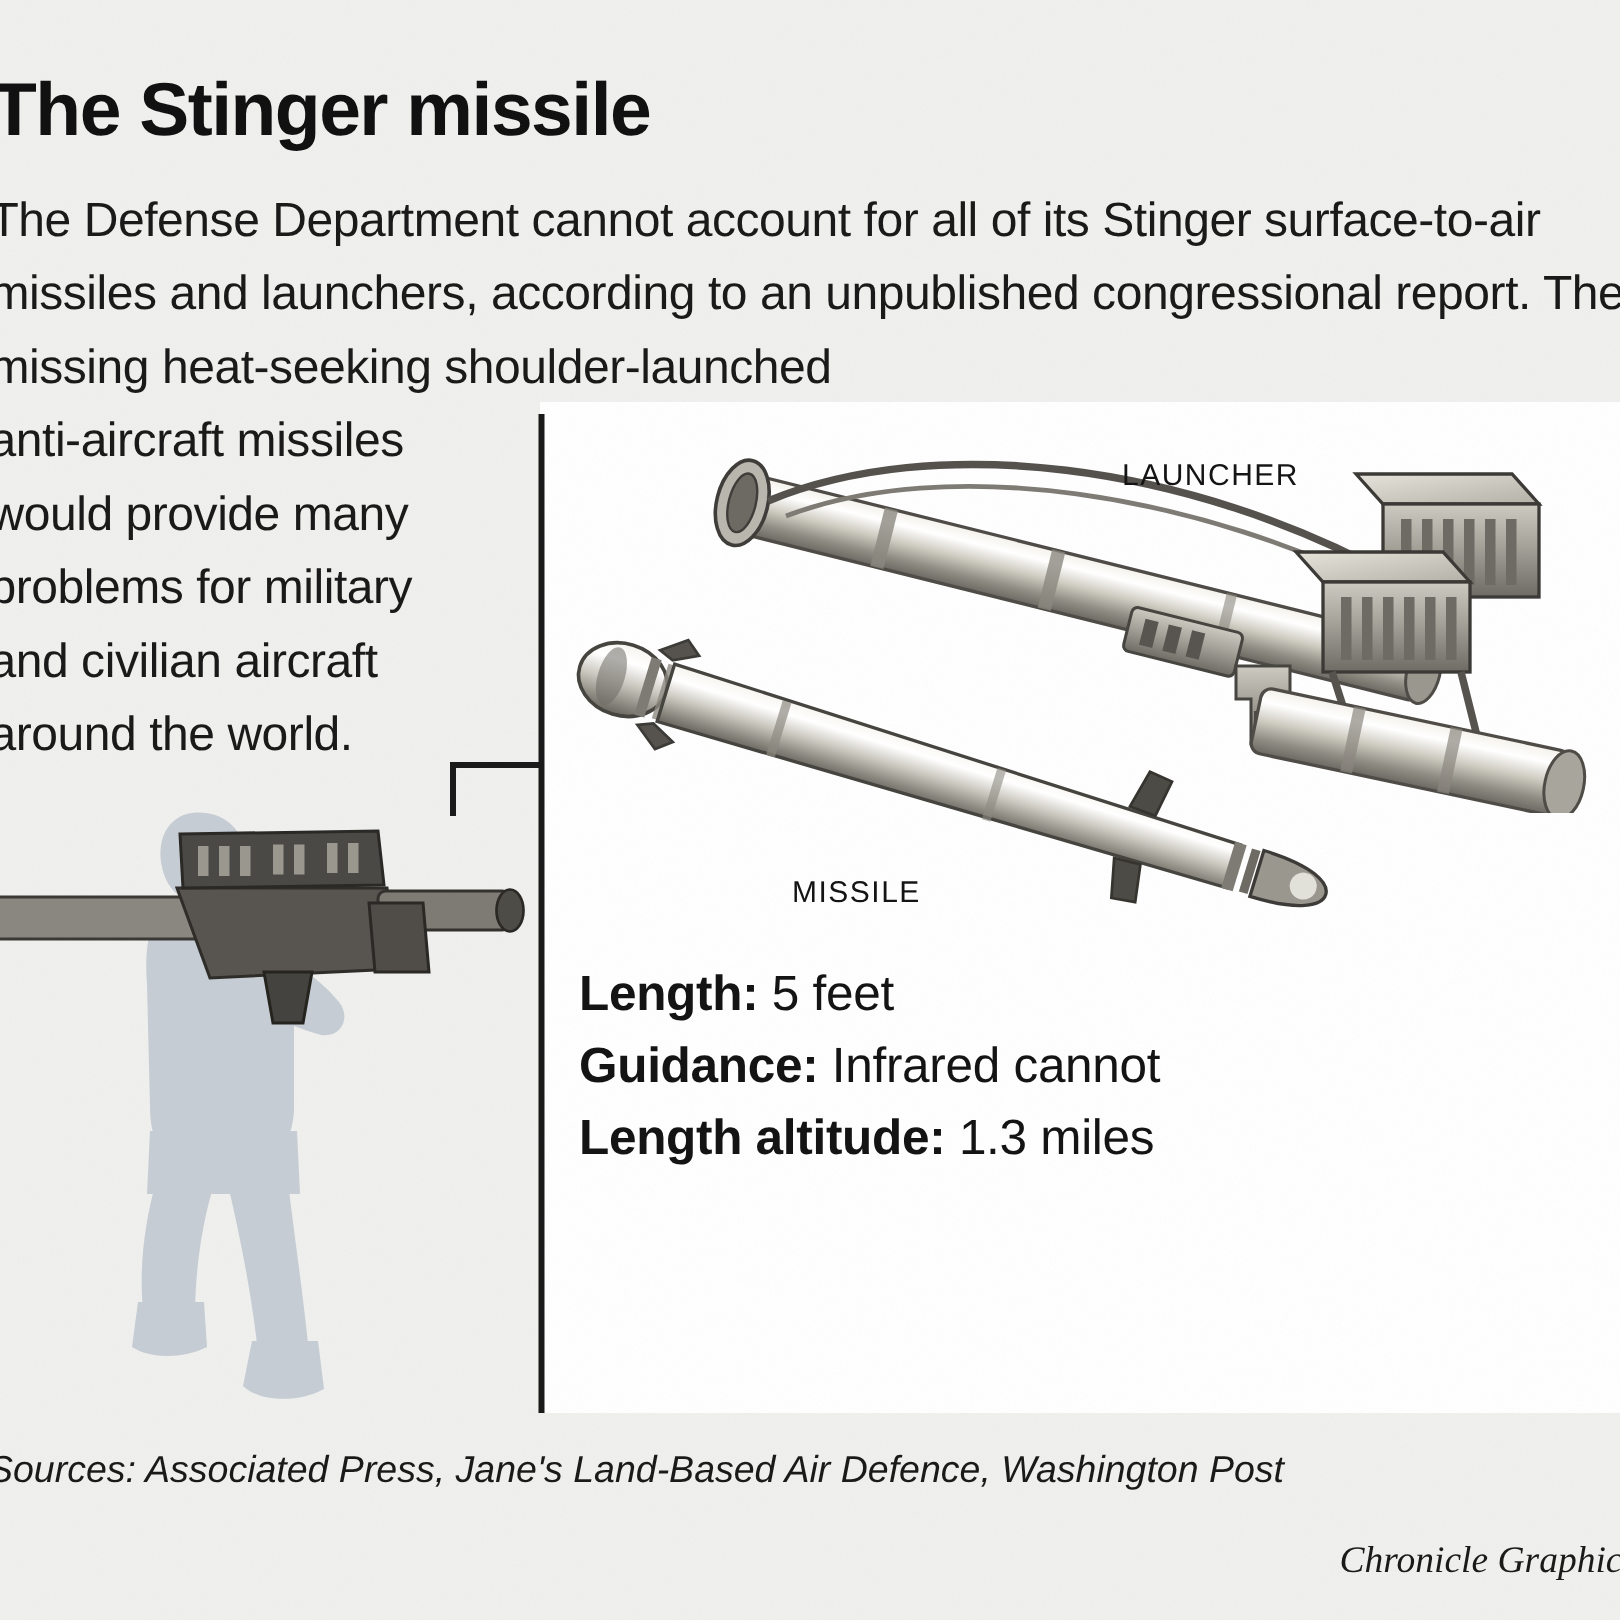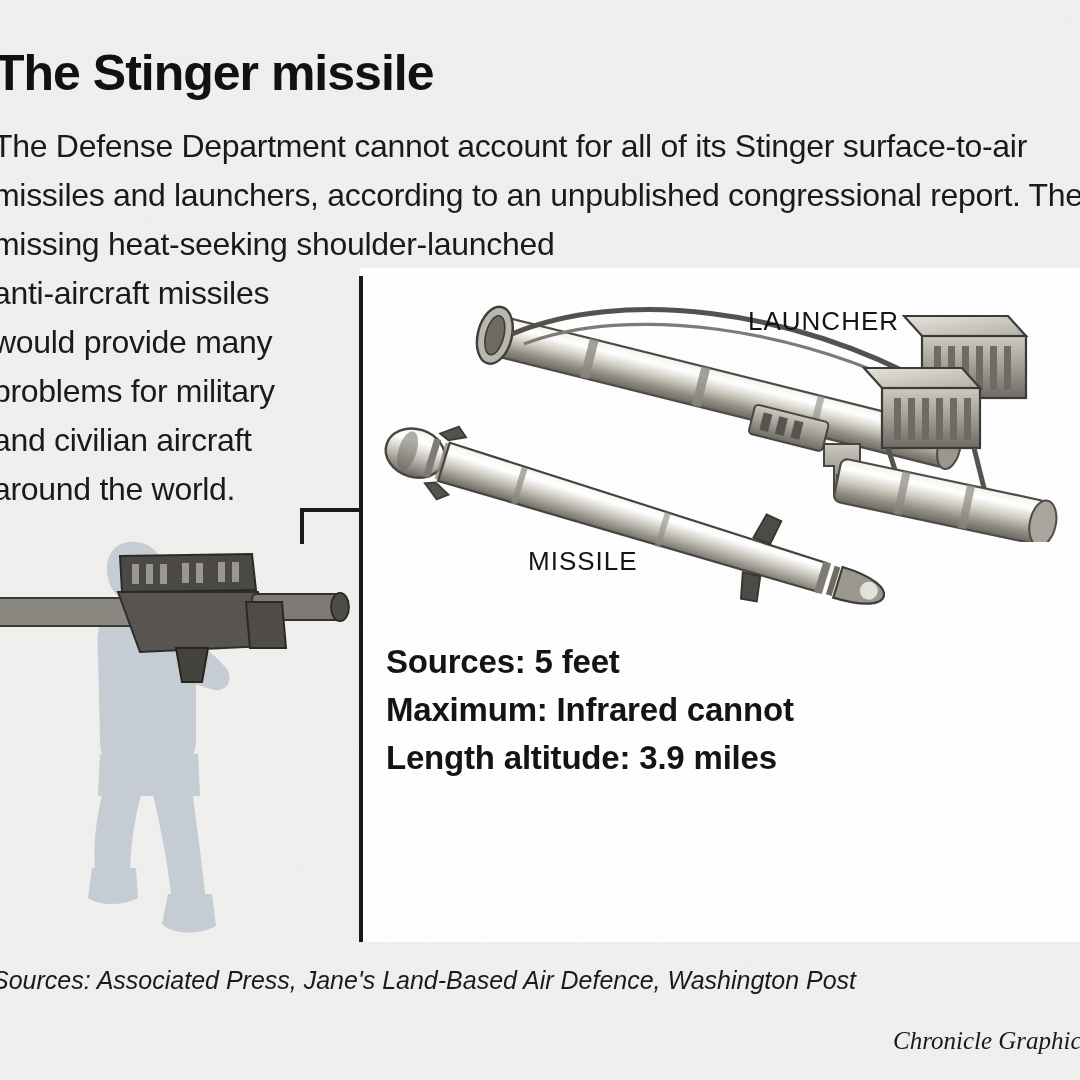--- a/index.html
+++ b/index.html
@@ -104,47 +104,47 @@
     left: 300px;
     top: 508px;
     width: 4px;
     height: 36px;
     background: #1a1a1a;
   }
 
   
   .lbl {
     position: absolute;
-    font-size: 26px;
+    font-size: 20px;
     letter-spacing: 1px;
     color: #141414;
     font-family: "Liberation Sans", sans-serif;
   }
   .lbl-launcher { left: 748px; top: 306px; }
-  .lbl-missile  { left: 528px; top: 546px; }
+  .lbl-missile  { left: 528px; top: 584px; }
 
   
   .specs {
     position: absolute;
     left: 386px;
     top: 638px;
     width: 690px;
   }
   .spec-row {
     font-size: 33px;
     line-height: 48px;
     color: #141414;
     letter-spacing: -0.2px;
     white-space: nowrap;
   }
   .spec-key {
     font-weight: bold;
   }
   .spec-val {
-    font-weight: bold;
+    font-weight: normal;
     margin-top: 40px;
   }
 
   
   .sources {
     position: absolute;
     left: -8px;
     top: 966px;
     font-size: 25px;
     font-style: italic;
@@ -390,29 +390,29 @@
 
       <path d="M246 96 L 282 96 L 286 142 L 250 142 Z" fill="#504d48" stroke="#2b2926" stroke-width="2"></path>
     </g>
   </svg>
 
   <div class="lbl lbl-launcher">LAUNCHER</div>
   <div class="lbl lbl-missile">MISSILE</div>
 
   <div class="specs">
     <div class="spec-row">
-      <span class="spec-key">Sources:</span>
+      <span class="spec-key">Length:</span>
       <span class="spec-val">5 feet</span>
     </div>
     <div class="spec-row">
-      <span class="spec-key">Maximum:</span>
+      <span class="spec-key">Guidance:</span>
       <span class="spec-val">Infrared cannot</span>
     </div>
     <div class="spec-row">
       <span class="spec-key">Length altitude:</span>
-      <span class="spec-val">3.9 miles</span>
+      <span class="spec-val">1.3 miles</span>
     </div>
   </div>
 
   <div class="sources">Sources: Associated Press, Jane's Land-Based Air Defence, Washington Post</div>
   <div class="credit">Chronicle Graphic</div>
 
 </div>
 
 </body></html>

